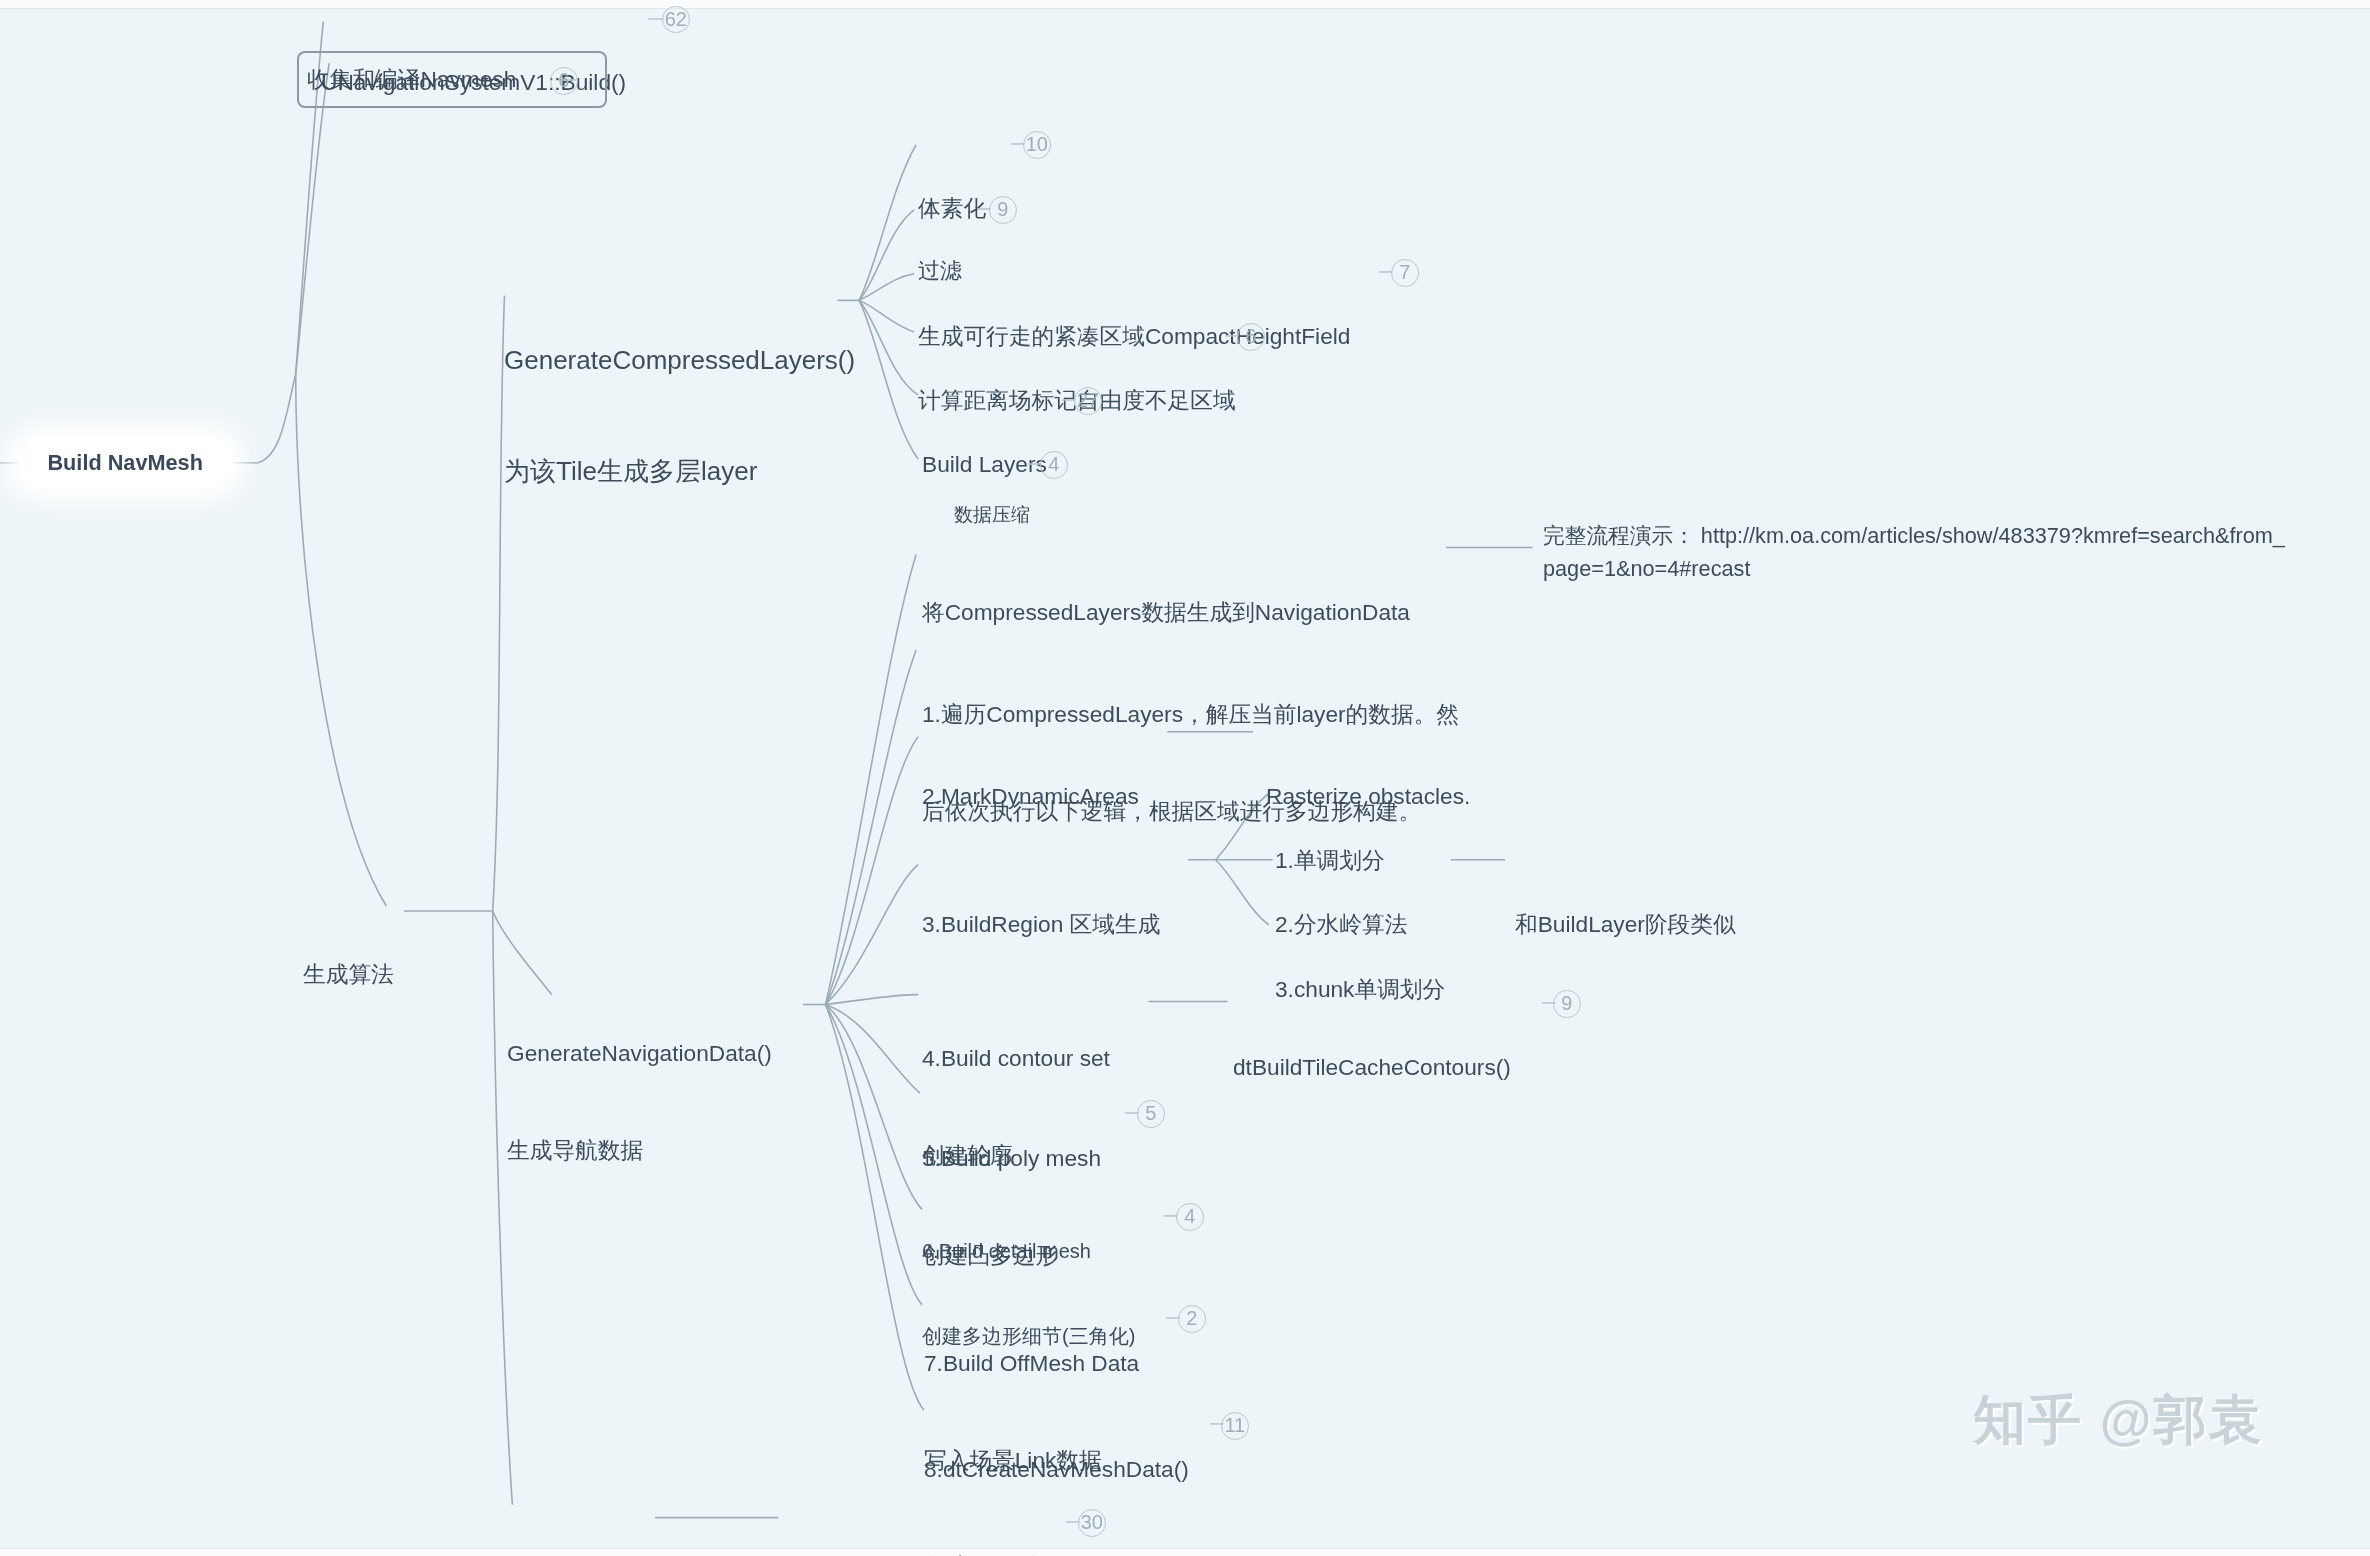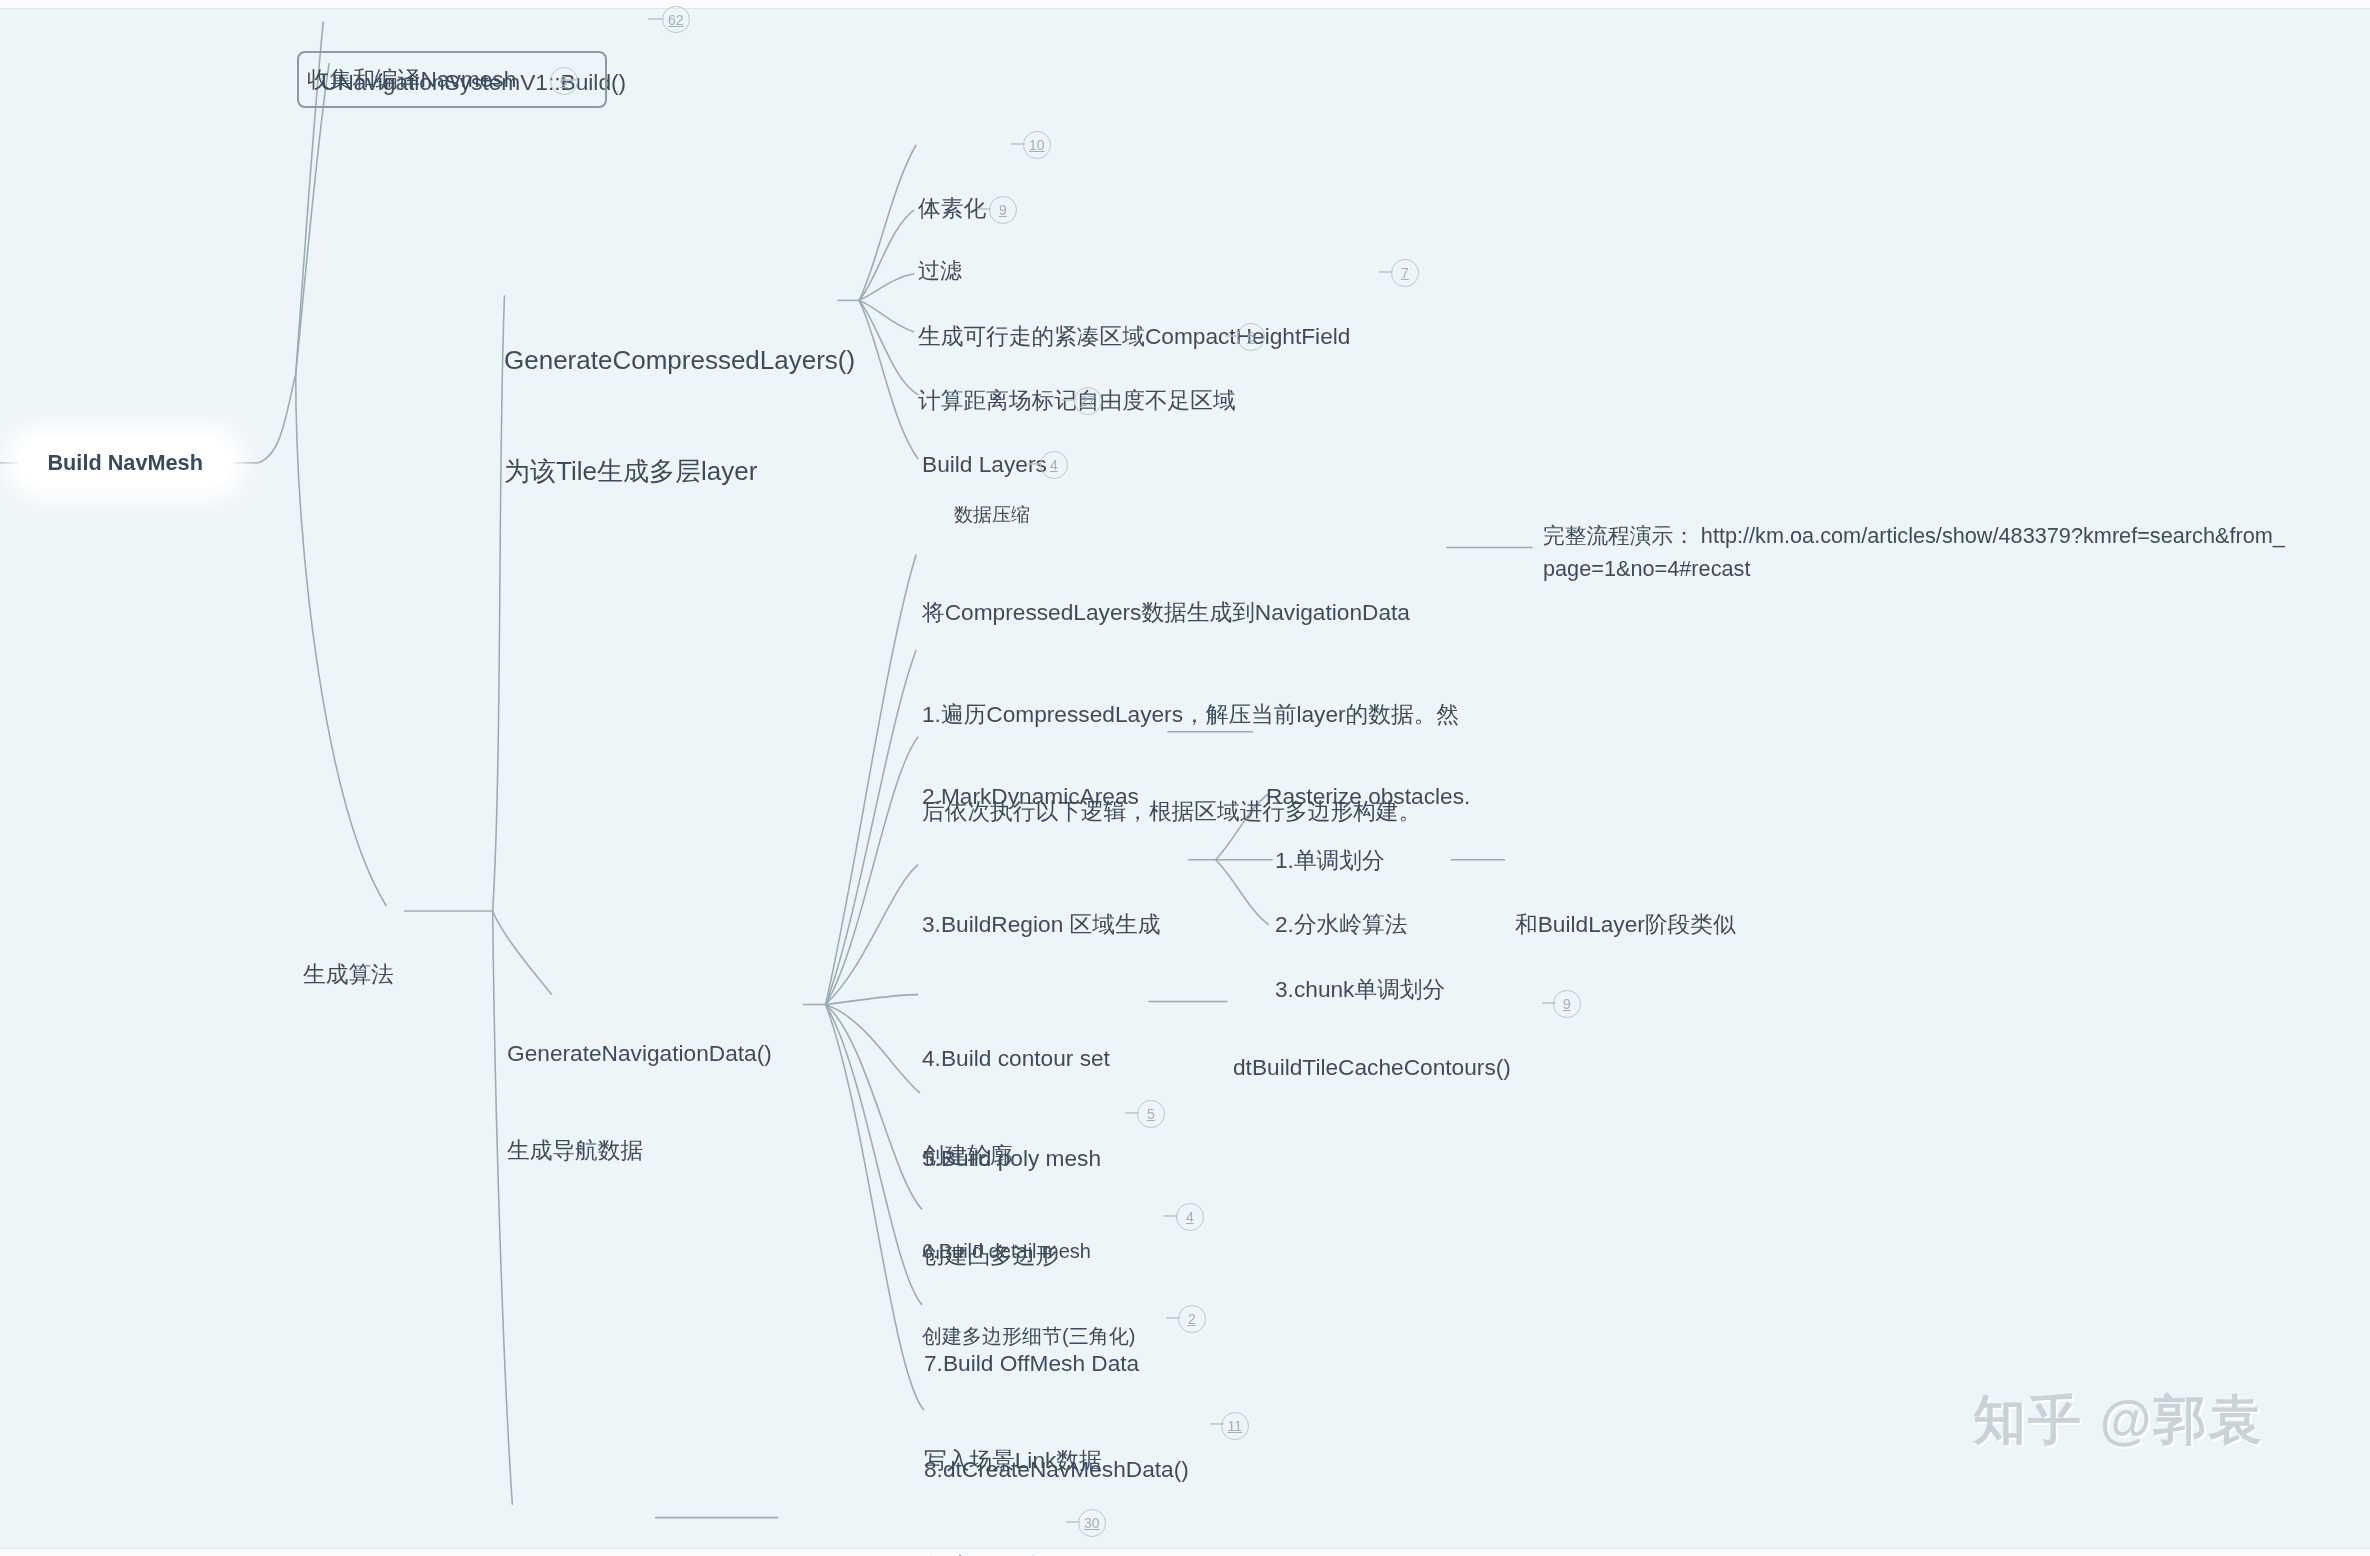--- a/index.html
+++ b/index.html
@@ -48,21 +48,21 @@
   
   .badge{
     position:absolute;
     border:1.6px solid #b9c6cd;
     border-radius:50%;
     color:#9fb0b9;
     display:flex;align-items:center;justify-content:center;
     background:transparent;
     font-family:"Liberation Sans","DejaVu Sans",sans-serif;
   }
-  .badge.sz-sm{width:25.6px;height:25.6px;font-size:14px;text-decoration:underline;}
+  .badge.sz-sm{width:25.6px;height:25.6px;font-size:20px;}
 
   .watermark{
     position:absolute;
     color:#c8d3d8;
     font-size:53px;
     font-weight:bold;
     letter-spacing:2px;
     white-space:nowrap;
     text-shadow:2px 2px 0 #ffffff;
     margin-left:40px;

